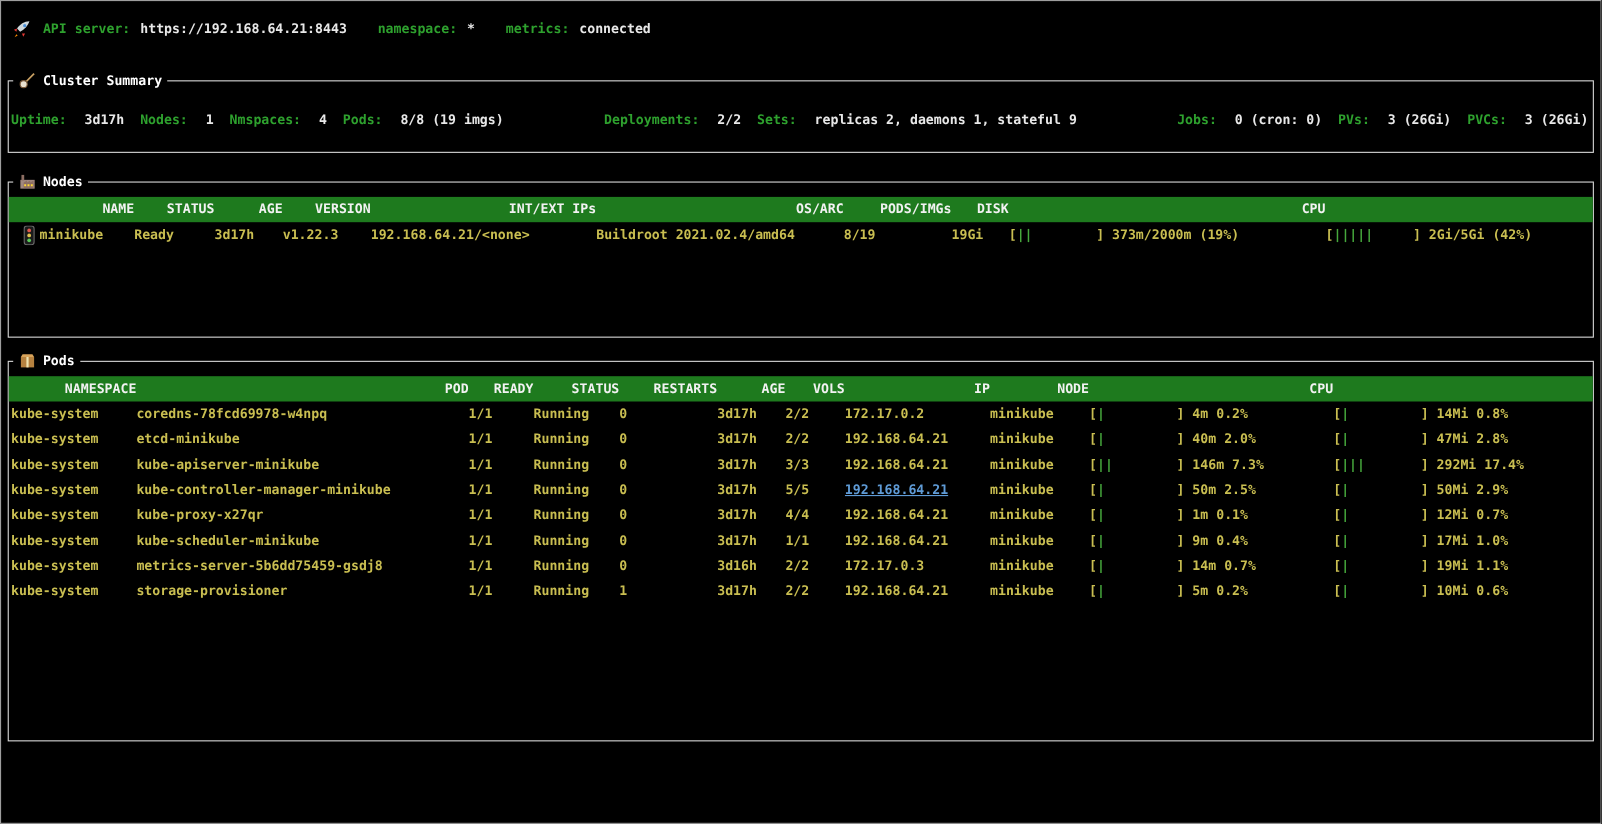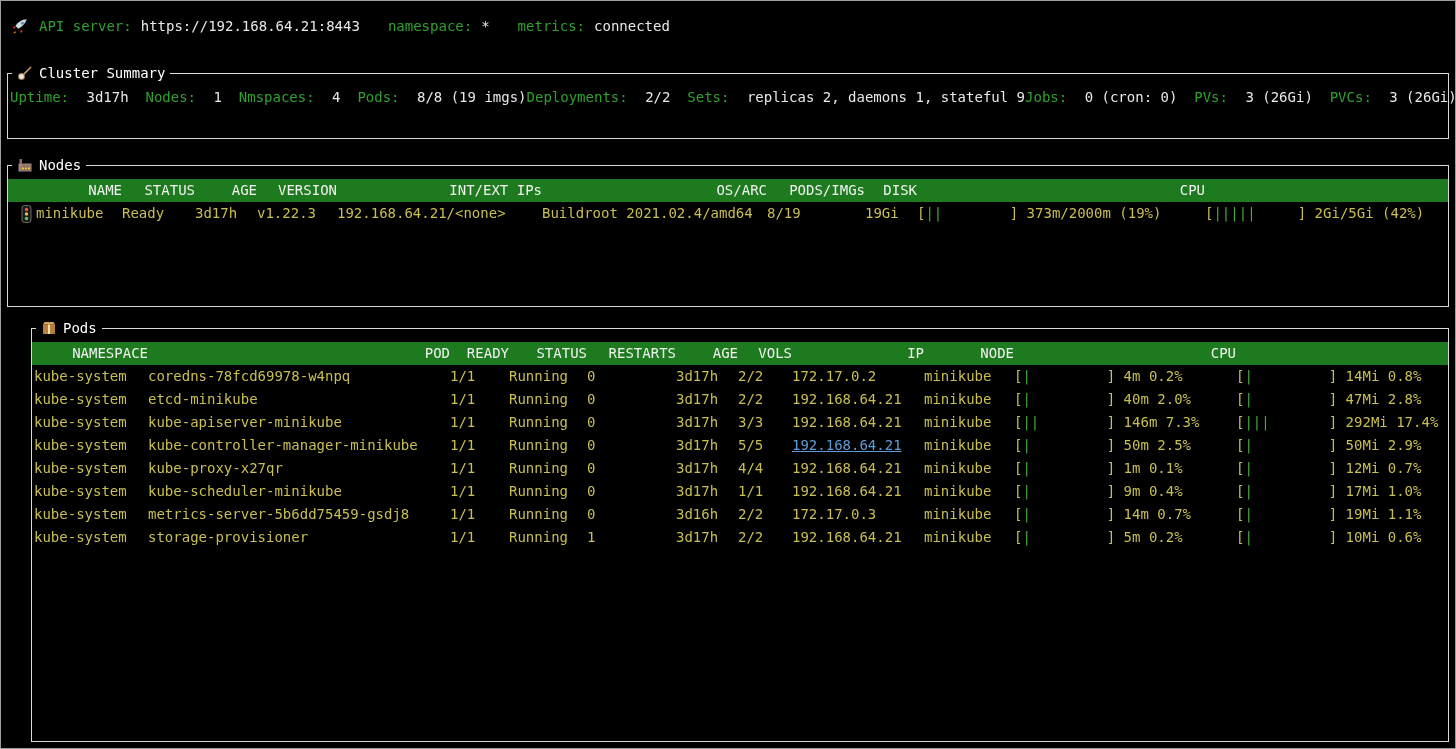--- a/index.html
+++ b/index.html
@@ -10,49 +10,49 @@
     --header-green:#1e7a1e;
     --link:#5f9bd6;
     --border:#d9d9d9;
   }
   *{box-sizing:border-box;}
   html,body{margin:0;padding:0;background:#000;}
   .screen{
     position:relative;width:1456px;height:749px;background:#000;
     border:1px solid #9e9e9e;overflow:hidden;
     font-family:"DejaVu Sans Mono","Liberation Mono",monospace;
-    font-size:14px;color:var(--white);
+    font-size:12px;color:var(--white);font-weight:bold;
   }
   
   .topbar{position:absolute;top:4px;left:10px;right:8px;height:42px;display:flex;align-items:center;}
   .icon{display:inline-flex;align-items:center;}
   .icon svg{display:block;}
   .topbar .icon{margin-right:10px;}
   .glabel{color:var(--green);margin-right:9px;}
   .gvalue{color:var(--white);margin-right:28px;}
   
   .panel{position:absolute;left:6px;right:6px;border:1px solid var(--border);background:#000;}
   .panel-title{
     position:absolute;top:-12px;left:4px;background:#000;padding:0 5px;height:22px;
     display:flex;align-items:center;gap:6px;color:#fff;white-space:pre;justify-content:flex-end;
   }
   .panel-summary{top:72px;height:66px;padding:11px 4px 0 2px;}
-  .summary-line{height:24px;line-height:24px;display:flex;}
+  .summary-line{height:24px;line-height:24px;display:flex;margin-top:12px;}
   .stats-line{justify-content:space-between;}
   .stat-group{white-space:pre;}
   .gauge-block{white-space:pre;display:inline-block;}
   .cpu-block{width:53%;flex:0 0 53%;}
   .gauge{white-space:pre;}
   .gauge .gbars{color:var(--bar-green);}
   .gauge .gbr,.gauge .gtext{color:inherit;}
   .panel-summary .gauge{color:var(--white);}
   .panel-summary .stat-group{color:var(--white);}
   
   .panel-nodes{top:164px;height:142px;}
-  .panel-pods{top:327px;height:414px;margin-left:24px;}
+  .panel-pods{top:327px;height:346px;}
   .table-header{
     display:grid;background:var(--header-green);color:#f2f2f2;
     height:23px;line-height:23px;margin-top:13px;white-space:pre;text-align:right;
   }
   .hcell{overflow:hidden;}
   .trow{display:grid;height:23px;line-height:23px;color:var(--yellow);white-space:pre;}
   .cell{overflow:hidden;}
   .icon-cell{display:flex;align-items:center;justify-content:center;}
   .nodes-grid{grid-template-columns:20px 86px 73px 62px 80px 205px 225px 98px 52px 288px 1fr;padding-left:8px;}
   .pods-grid{grid-template-columns:114px 302px 59px 78px 89px 62px 54px 132px 90px 222px 1fr;padding-left:2px;}

